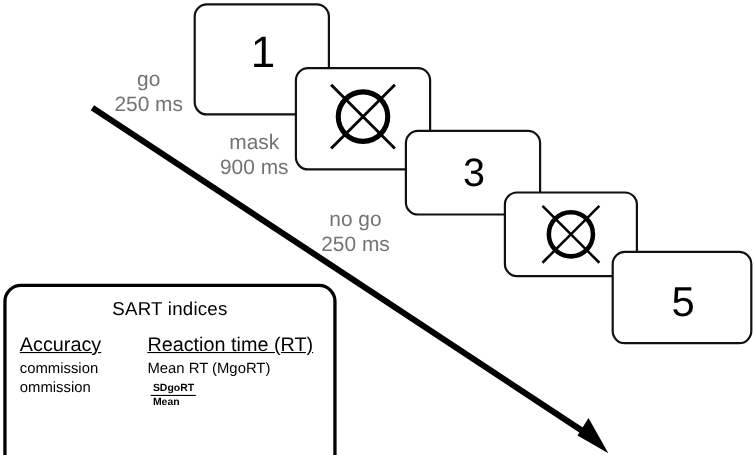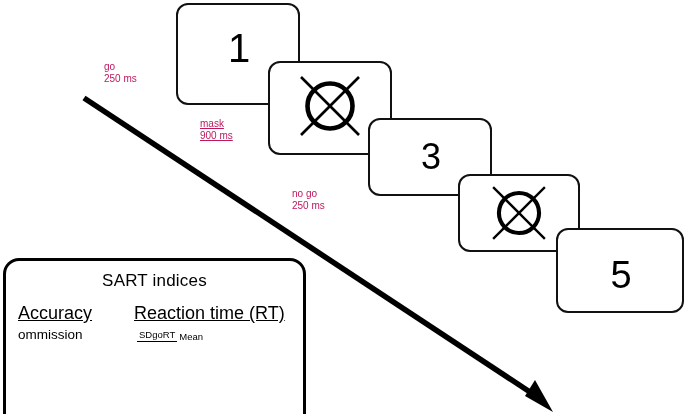--- a/index.html
+++ b/index.html
@@ -49,29 +49,29 @@
   .card-3 .digit { font-size: 36px; position: relative; left: 1px; top: 0px; }
   .card-5 .digit { font-size: 38px; position: relative; left: 1px; top: 4px; }
 
   .mask-svg { display: block; }
   .card-2 .mask-holder { position: relative; left: 0px; top: -2px; }
   .card-4 .mask-holder { position: relative; left: 0px; top: 0px; }
 
   
   .annot {
     position: absolute;
-    text-align: left;
-    font-size: 10px;
+    text-align: center;
+    font-size: 19px;
     line-height: 1.22;
-    color: #be185d;
+    color: #737373;
     white-space: nowrap;
     z-index: 8;
   }
   .annot-go    { left: 104px; top: 61px;  }
-  .annot-mask  { left: 200px; top: 118px; text-decoration: underline; }
+  .annot-mask  { left: 200px; top: 118px; }
   .annot-nogo  { left: 292px; top: 188px; }
 
   
   .arrow-layer {
     position: absolute;
     left: 0; top: 0;
     width: 685px; height: 414px;
     z-index: 1;
     pointer-events: none;
   }
@@ -109,26 +109,27 @@
   .row-head      { margin-bottom: 3px; text-decoration: underline; }
   .row-head .col-left,
   .row-head .col-right { font-size: 18px; }
 
   .row-sub       { margin-bottom: 2px; }
   .row-sub .col-left,
   .row-sub .col-right { font-size: 13.5px; }
 
   .frac {
     display: inline-flex;
-    flex-direction: row;
-    align-items: flex-end;
+    flex-direction: column;
+    align-items: flex-start;
     vertical-align: middle;
     position: relative;
     top: -1px;
     margin-left: 3px;
+    font-weight: bold;
   }
   .frac .num {
     font-size: 9.5px;
     line-height: 1.12;
     padding: 0 2px 0.5px 2px;
     border-bottom: 1.3px solid #000000;
   }
   .frac .den {
     font-size: 9.5px;
     line-height: 1.12;
@@ -196,20 +197,24 @@
   <div class="indices-box">
     <div class="indices-title">SART indices</div>
 
     <div class="indices-grid">
 
       <div class="row row-head">
         <div class="col-left">Accuracy</div>
         <div class="col-right">Reaction time (RT)</div>
       </div>
 
+      <div class="row row-sub">
+        <div class="col-left">commission</div>
+        <div class="col-right">Mean RT (MgoRT)</div>
+      </div>
 
       <div class="row row-sub">
         <div class="col-left">ommission</div>
         <div class="col-right eq-line">
           <span class="frac">
             <span class="num">SDgoRT</span>
             <span class="den">Mean</span>
           </span>
         </div>
       </div>

